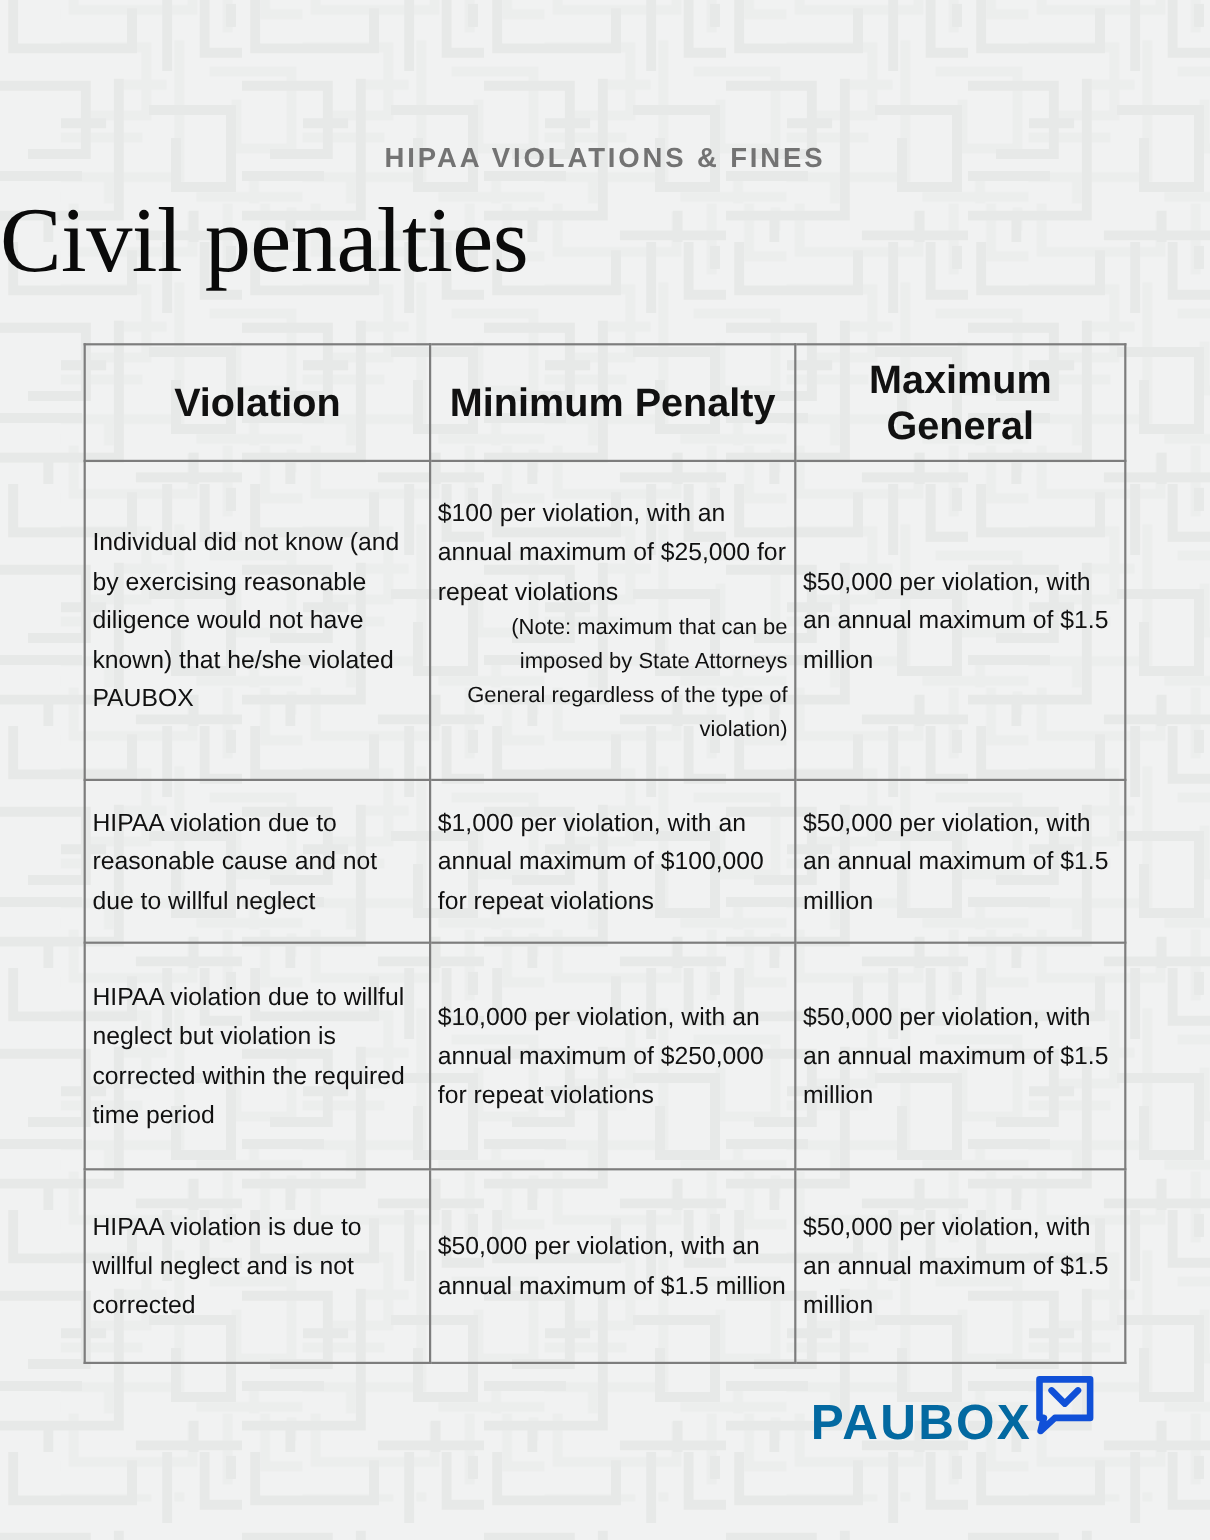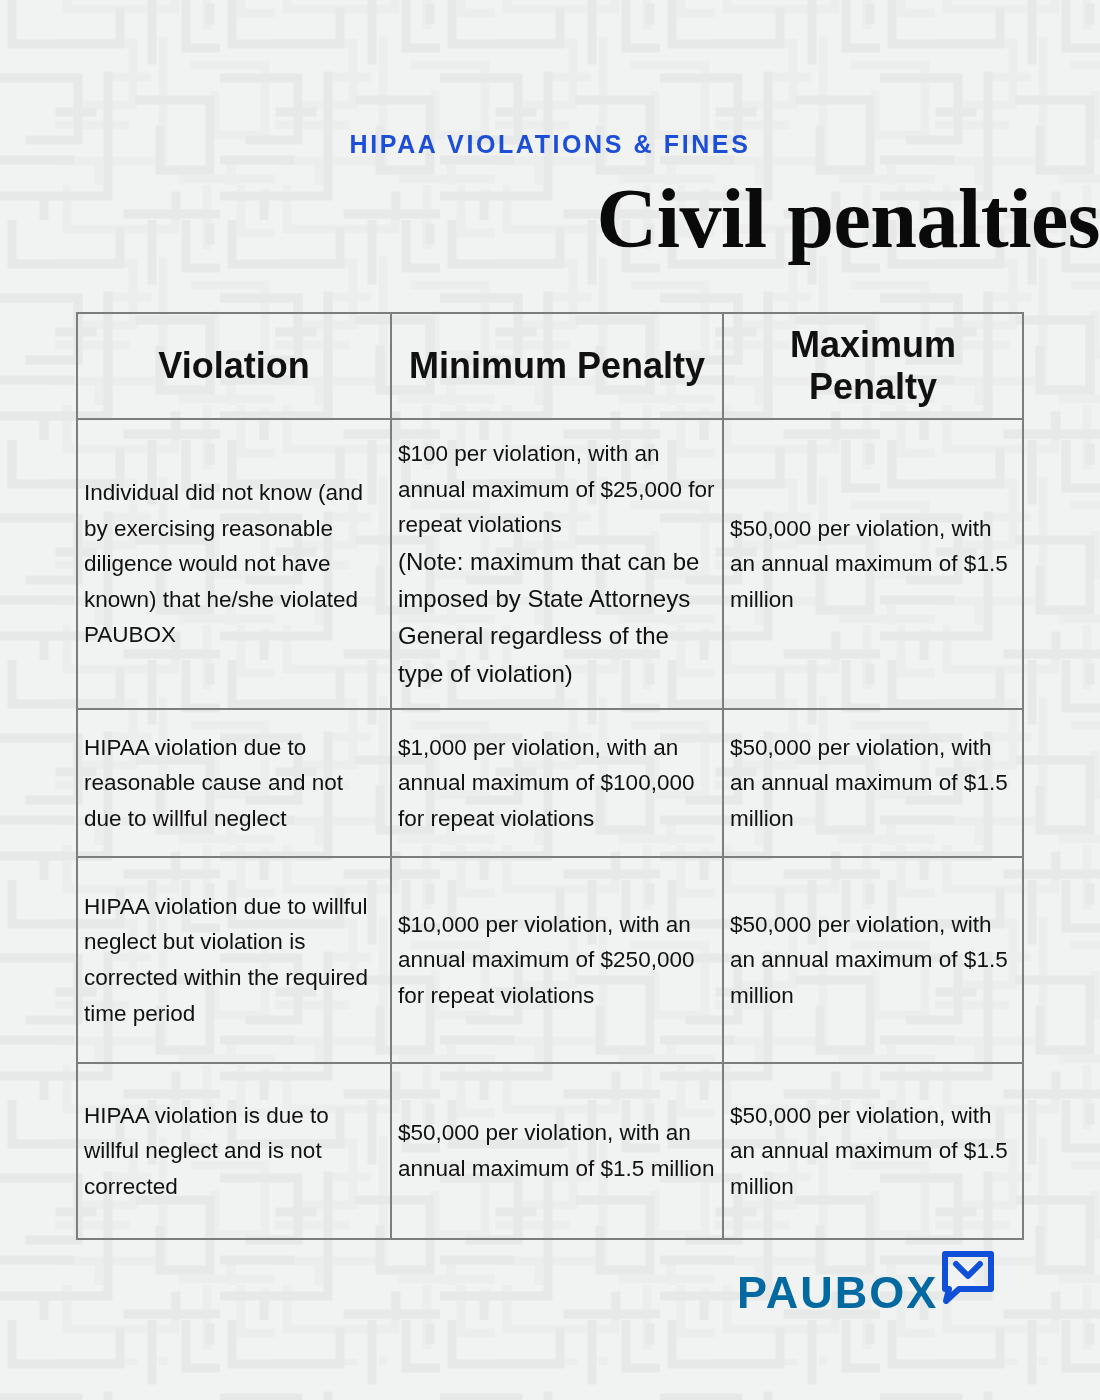--- a/index.html
+++ b/index.html
@@ -30,35 +30,35 @@
     width:1100px;
     height:1400px;
   }
 
   .eyebrow {
     position:absolute;
     top:130px;
     left:0;
     width:1100px;
     text-align:center;
-    color:#1d4ed8;
+    color:#737373;
     font-size:25px;
     font-weight:bold;
     letter-spacing:2.6px;
   }
 
   .main-title {
     position:absolute;
     top:170px;
     left:0;
     width:1100px;
-    text-align:right;
+    text-align:left;
     font-family:"Liberation Serif", serif;
     font-size:84px;
-    font-weight:bold;
+    font-weight:normal;
     color:#0a0a0a;
     letter-spacing:-0.5px;
   }
 
   
   .penalty-table {
     position:absolute;
     left:76px;
     top:312px;
     width:946px;
@@ -83,22 +83,23 @@
   .col-max       { width:300px; }
 
   .penalty-table tbody td {
     font-size:22.5px;
     line-height:1.58;
     font-weight:normal;
     text-align:left;
   }
   .cell-note {
     display:block;
-    font-size:24px;
+    font-size:20px;
     line-height:1.55;
+    text-align:right;
   }
 
   .r1 td { height:290px; }
   .r2 td { height:148px; }
   .r3 td { height:206px; }
   .r4 td { height:176px; }
 
   
   .logo {
     position:absolute;
@@ -160,21 +161,21 @@
   <table class="penalty-table">
     <colgroup>
       <col class="col-violation">
         <col class="col-min">
         <col class="col-max">
     </colgroup>
     <thead>
       <tr>
         <th>Violation</th>
         <th>Minimum Penalty</th>
-        <th>Maximum Penalty</th>
+        <th>Maximum General</th>
       </tr>
     </thead>
     <tbody>
       <tr class="r1">
         <td>Individual did not know (and by exercising reasonable diligence would not have known) that he/she violated PAUBOX</td>
         <td>
           <span>$100 per violation, with an annual maximum of $25,000 for repeat violations</span>
           <span class="cell-note">(Note: maximum that can be imposed by State Attorneys General regardless of the type of violation)</span>
         </td>
         <td>$50,000 per violation, with an annual maximum of $1.5 million</td>

